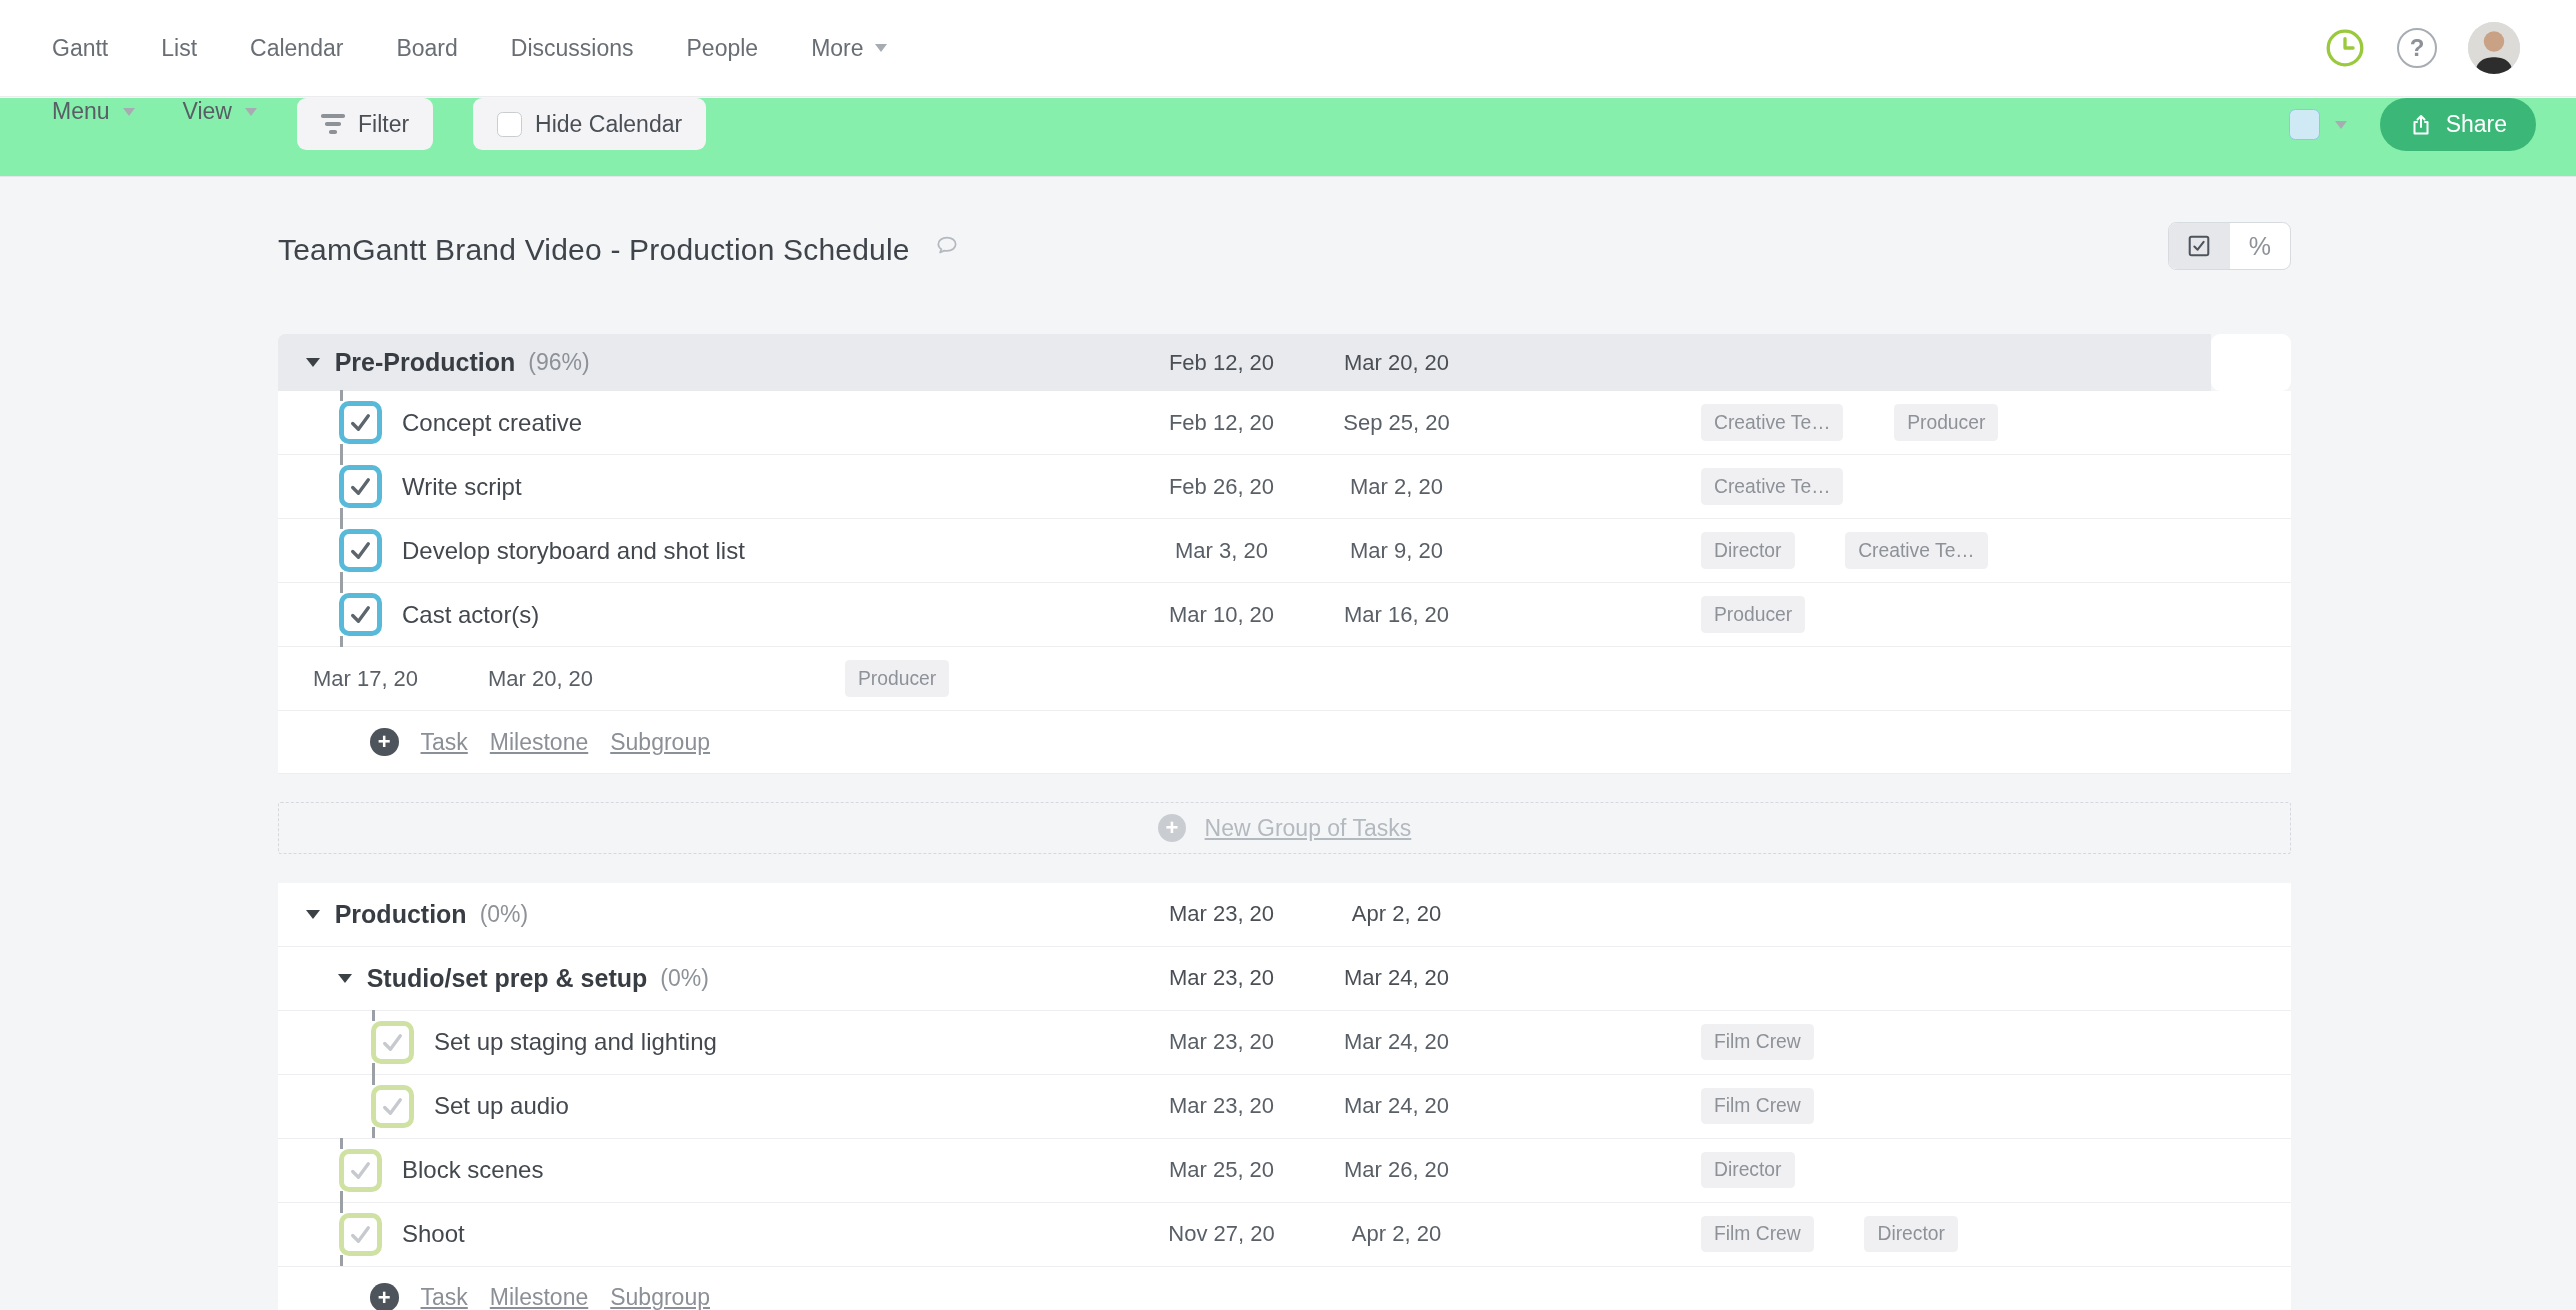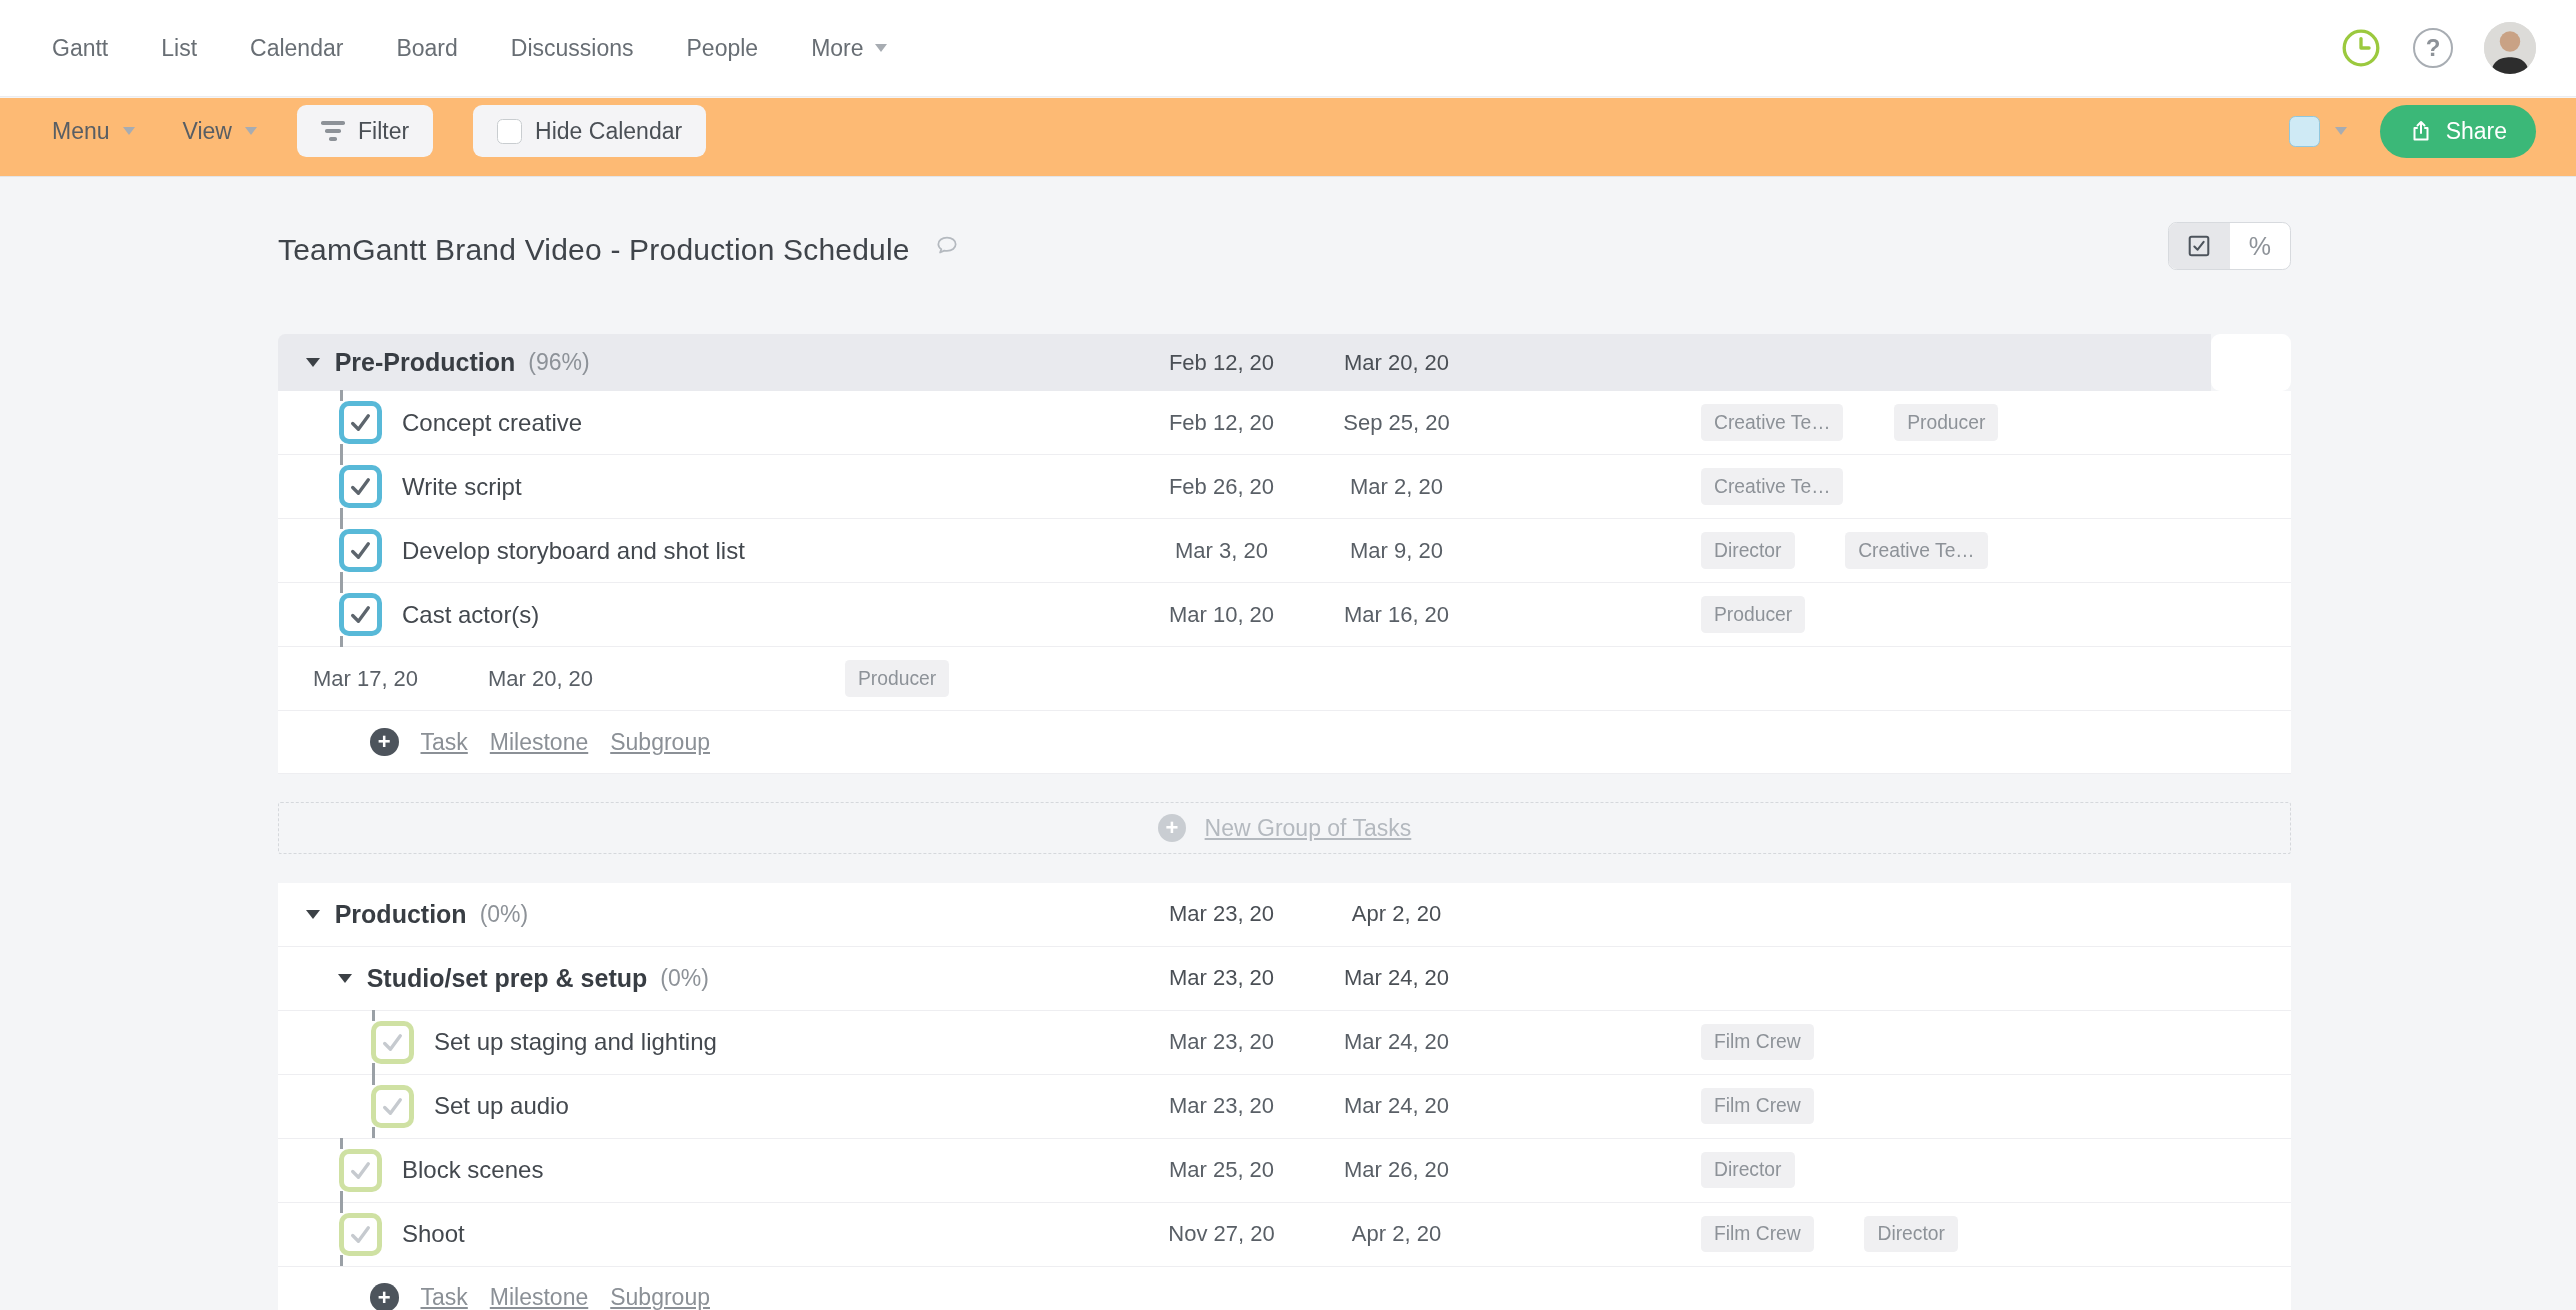--- a/index.html
+++ b/index.html
@@ -8,38 +8,38 @@
     font-family:"Liberation Sans", sans-serif;
     background:#f4f5f7;
     position:relative;
     overflow:hidden;
     color:#43484e;
   }
   
   .topnav {
     position:absolute; top:0; left:0; width:2576px; height:97px;
     background:#ffffff; border-bottom:0.9px solid #ececef;
-    display:flex; align-items:center; padding:0 40px 0 52px;
+    display:flex; align-items:center; padding:0 56px 0 52px;
   }
   .nav-items { display:flex; align-items:center; gap:53px; }
   .nav-item { font-size:23px; color:#686e74; cursor:pointer; display:flex; align-items:center; gap:11px; }
   .caret { width:0; height:0; border-left:6.4px solid transparent; border-right:6.4px solid transparent; border-top:8.3px solid #a7acb2; }
   .nav-right { margin-left:auto; display:flex; align-items:center; gap:31px; }
   .icon-clock { width:42px; height:42px; }
   .icon-help {
     width:40px; height:40px; border-radius:50%; border:2.8px solid #a8adb3;
     color:#8d9298; font-size:24px; font-weight:bold; display:flex; align-items:center; justify-content:center;
   }
   .avatar { width:52px; height:52px; border-radius:50%; overflow:hidden; background:#dddddc; position:relative; }
   .avatar svg { width:100%; height:100%; }
   
   .toolbar {
     position:absolute; top:98px; left:0; width:2576px; height:79px;
-    background:#fdba74; border-bottom:0.9px solid #e3e5e8;
-    display:flex; align-items:center; padding:0 40px 12px 52px;
+    background:#86efac; border-bottom:0.9px solid #e3e5e8;
+    display:flex; align-items:flex-start; padding:0 40px 12px 52px;
   }
   .tb-item { font-size:23px; color:#585e64; display:flex; align-items:center; gap:13px; cursor:pointer; }
   .tb-item + .tb-item { margin-left:48px; }
   .tb-btn {
     margin-left:40px; height:52px; background:#f4f4f6; border-radius:9.2px;
     display:flex; align-items:center; gap:13px; padding:0 24px;
     font-size:23px; color:#4a4f55; cursor:pointer;
   }
   .filter-icon { display:flex; flex-direction:column; gap:4.6px; align-items:center; }
   .filter-icon i { display:block; height:3.7px; background:#8d9298; border-radius:1.8px; }

